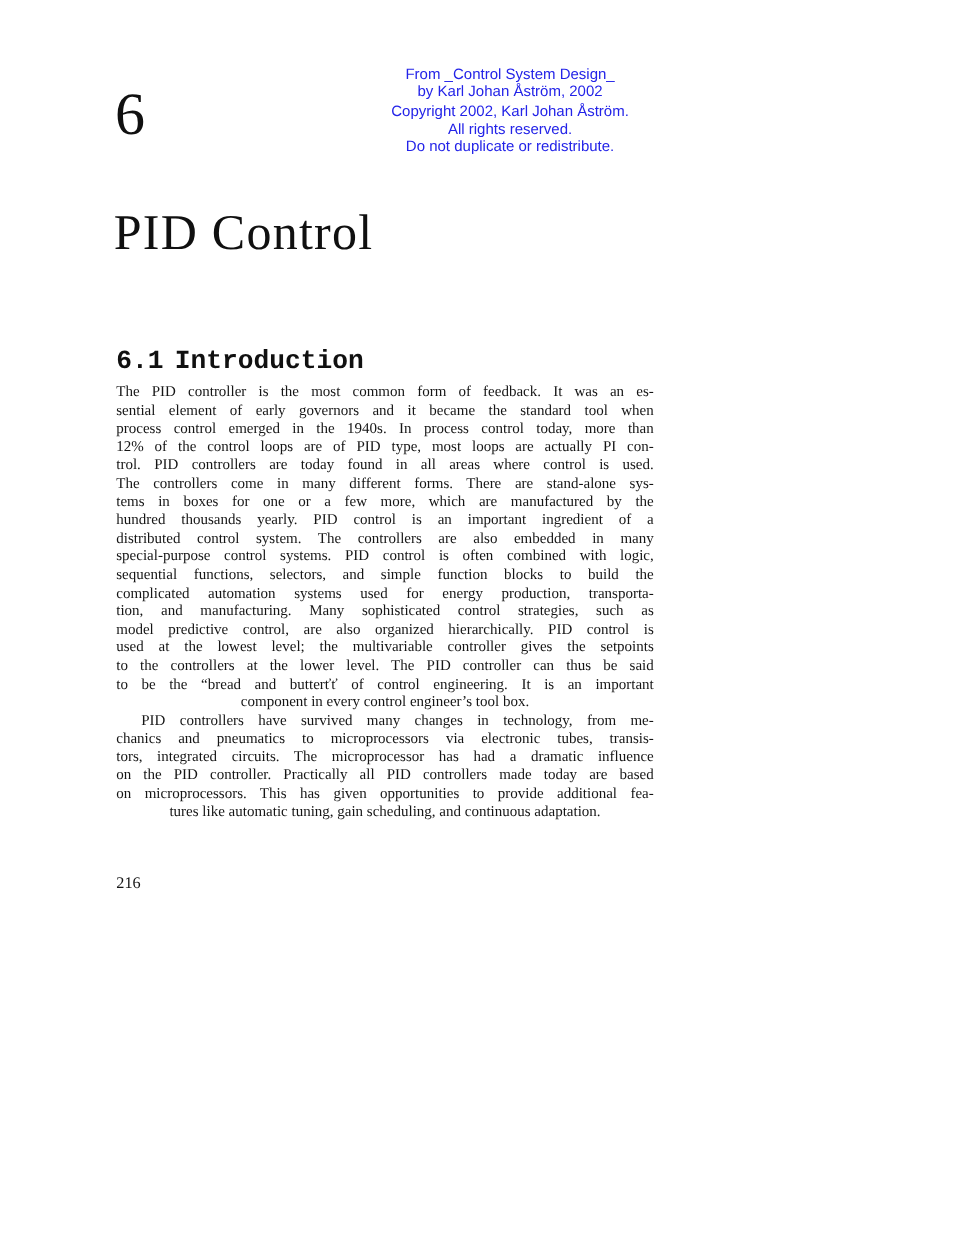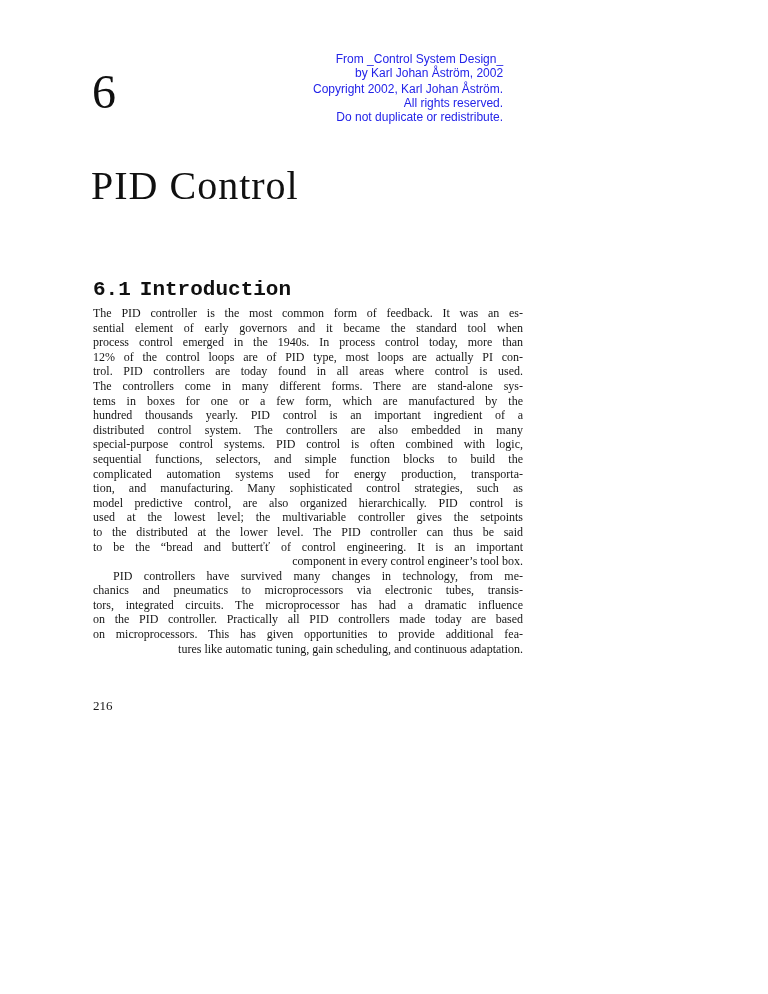--- a/index.html
+++ b/index.html
@@ -58,21 +58,21 @@
     top: 306px;
     width: 430px;
     font-family: "Liberation Serif", serif;
     font-size: 12px;
     line-height: 14.6px;
     color: #151515;
   }
   .para { margin: 0; }
   .tline {
     white-space: nowrap;
-    text-align: right;
+    text-align: center;
   }
   .tline.just {
     white-space: normal;
     text-align: justify;
     text-align-last: justify;
   }
   .para.indent .tline:first-child { text-indent: 20px; }
   .page-number {
     position: absolute;
     left: 93px;
@@ -108,30 +108,30 @@
   </div>
 
   <div class="body-text">
     <div class="para">
         <div class="tline just">The PID controller is the most common form of feedback. It was an es-</div>
         <div class="tline just">sential element of early governors and it became the standard tool when</div>
         <div class="tline just">process control emerged in the 1940s. In process control today, more than</div>
         <div class="tline just">12% of the control loops are of PID type, most loops are actually PI con-</div>
         <div class="tline just">trol. PID controllers are today found in all areas where control is used.</div>
         <div class="tline just">The controllers come in many different forms. There are stand-alone sys-</div>
-        <div class="tline just">tems in boxes for one or a few form, which are manufactured by the</div>
+        <div class="tline just">tems in boxes for one or a few more, which are manufactured by the</div>
         <div class="tline just">hundred thousands yearly. PID control is an important ingredient of a</div>
         <div class="tline just">distributed control system. The controllers are also embedded in many</div>
         <div class="tline just">special-purpose control systems. PID control is often combined with logic,</div>
         <div class="tline just">sequential functions, selectors, and simple function blocks to build the</div>
         <div class="tline just">complicated automation systems used for energy production, transporta-</div>
         <div class="tline just">tion, and manufacturing. Many sophisticated control strategies, such as</div>
         <div class="tline just">model predictive control, are also organized hierarchically. PID control is</div>
         <div class="tline just">used at the lowest level; the multivariable controller gives the setpoints</div>
-        <div class="tline just">to the distributed at the lower level. The PID controller can thus be said</div>
+        <div class="tline just">to the controllers at the lower level. The PID controller can thus be said</div>
         <div class="tline just">to be the “bread and butterťť of control engineering. It is an important</div>
         <div class="tline">component in every control engineer’s tool box.</div>
       </div>
     <div class="para indent">
         <div class="tline just">PID controllers have survived many changes in technology, from me-</div>
         <div class="tline just">chanics and pneumatics to microprocessors via electronic tubes, transis-</div>
         <div class="tline just">tors, integrated circuits. The microprocessor has had a dramatic influence</div>
         <div class="tline just">on the PID controller. Practically all PID controllers made today are based</div>
         <div class="tline just">on microprocessors. This has given opportunities to provide additional fea-</div>
         <div class="tline">tures like automatic tuning, gain scheduling, and continuous adaptation.</div>

